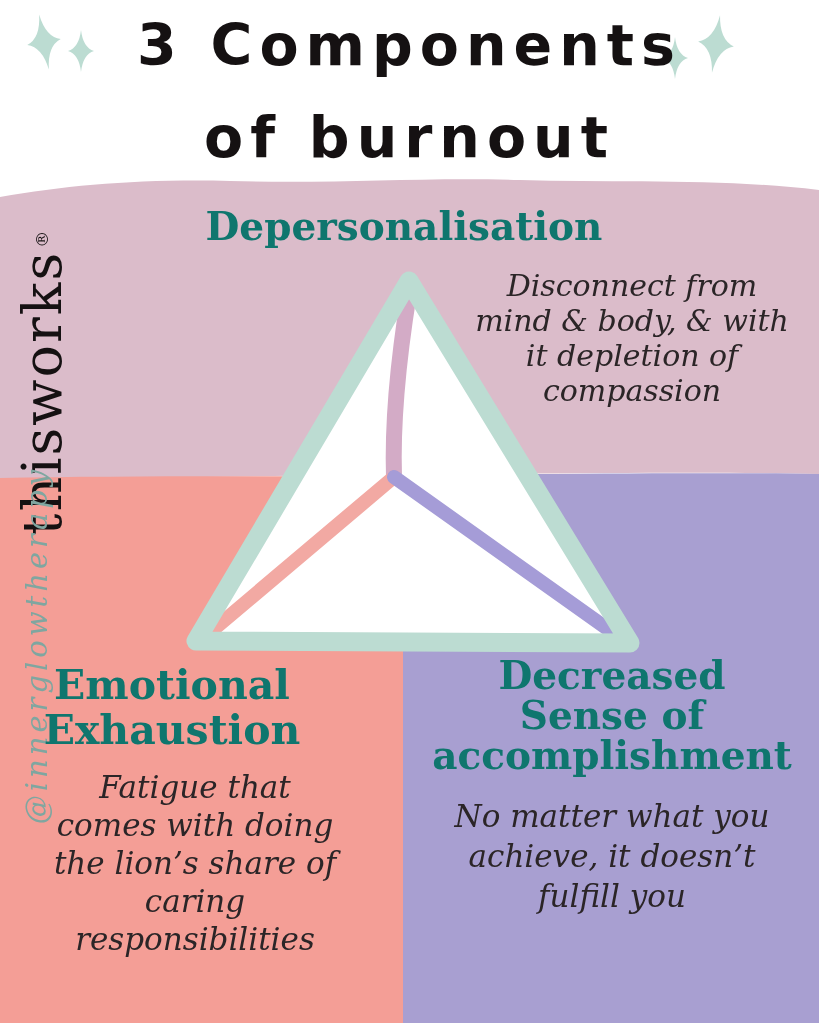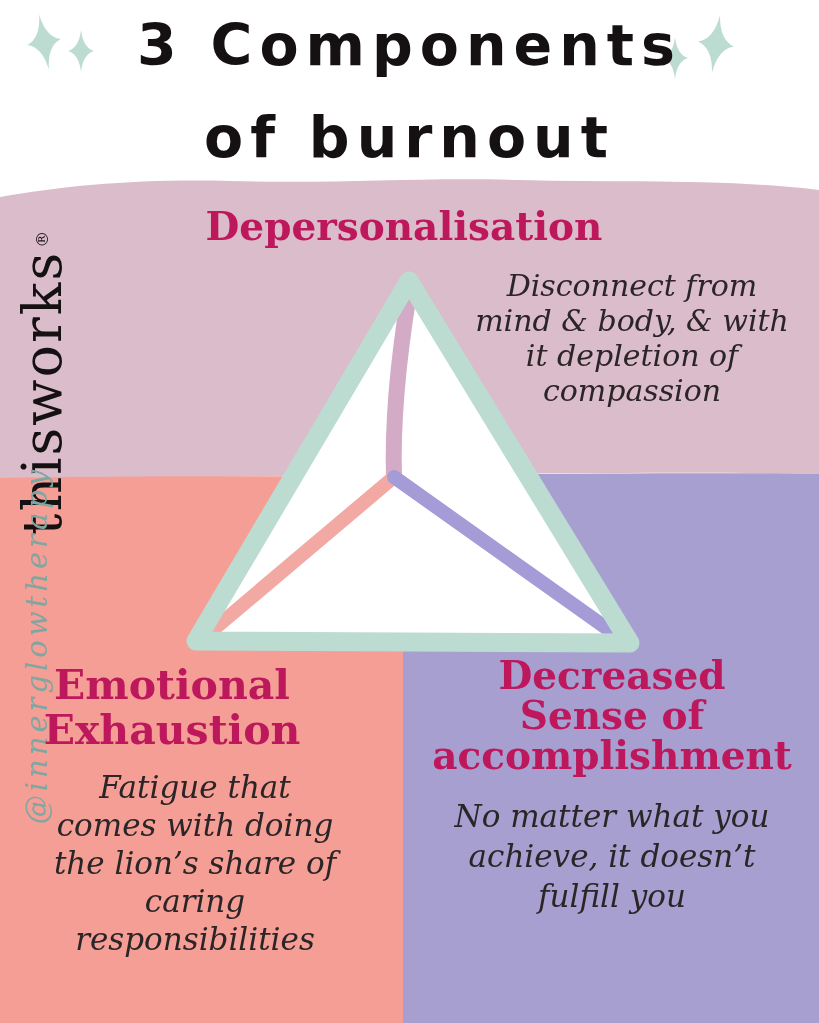--- a/index.html
+++ b/index.html
@@ -11,21 +11,21 @@
   .txt { position:absolute; white-space:pre; text-align:center; }
 
   .title-line {
     left:0; width:819px; text-align:center;
     font-family:"DejaVu Sans", sans-serif; font-weight:bold;
     font-size:57px; letter-spacing:7px; color:#151112;
   }
   .title-1 { top:12px; }
   .title-2 { top:104px; }
 
-  .heading { font-weight:bold; color:#be185d; }
+  .heading { font-weight:bold; color:#0f766e; }
   .desc    { font-style:italic; color:#2b2527; }
 
   .dep-name { left:154px; top:203px; width:500px; font-size:39px; }
   .dep-desc { left:440px; top:268px; width:384px; font-size:30px; line-height:35px; }
 
   .emo-name { left:12px;  top:663px; width:320px; font-size:41px; line-height:45px; }
   .emo-desc { left:0px;   top:768px; width:360px; font-size:31px; line-height:38px;padding-left:15px; }
 
   .dec-name { left:410px; top:655px; width:404px; font-size:39px; line-height:40px; }
   .dec-desc { left:422px; top:796px; width:380px; font-size:31px; line-height:40px; }

